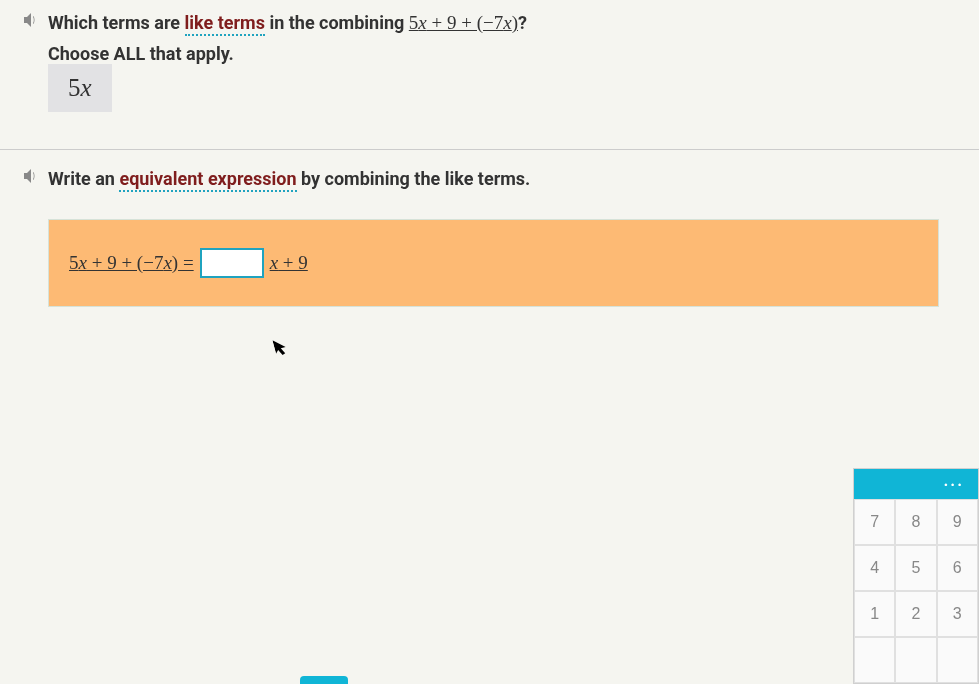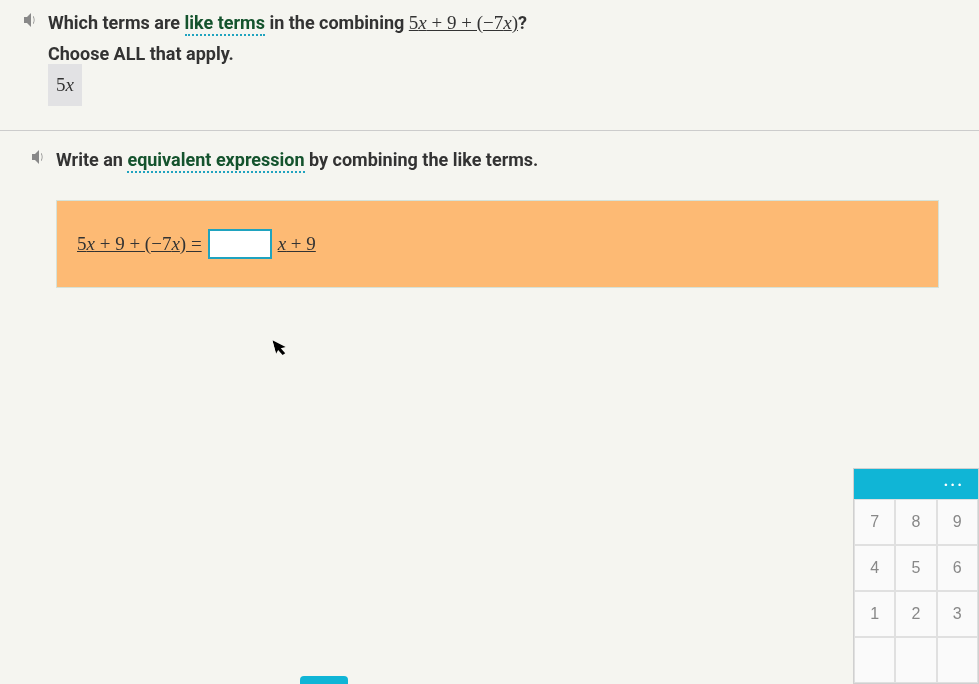--- a/index.html
+++ b/index.html
@@ -9,44 +9,44 @@
     width: 979px;
     height: 684px;
     position: relative;
     overflow: hidden;
     color: #333;
   }
   .section1 {
     padding: 10px 24px 18px 24px;
   }
   .section2 {
-    padding: 16px 24px 0 32px;
+    padding: 16px 24px 0 24px;
     border-top: 1px solid #ccc;
-    margin-top: 6px;
+    margin-top: 19px;
   }
   .q-line {
     display: flex;
     align-items: flex-start;
     gap: 8px;
     margin-bottom: 6px;
   }
   .audio-icon {
     color: #888;
     font-size: 15px;
     margin-top: 3px;
     flex-shrink: 0;
   }
   .q-text {
     font-size: 18px;
     font-weight: 700;
     color: #333;
     line-height: 1.4;
   }
   .link-term {
-    color: #14532d;
+    color: #7f1d1d;
     font-weight: 700;
     border-bottom: 2px dotted #1fa3bf;
     padding-bottom: 1px;
   }
   .math {
     font-family: "Times New Roman", Georgia, serif;
     font-weight: 400;
     font-size: 19px;
     text-decoration: underline;
   }
@@ -56,23 +56,23 @@
     font-weight: 700;
     margin-left: 24px;
   }
   .chips {
     display: flex;
     gap: 18px;
     margin-left: 24px;
   }
   .chip {
     background: #e2e2e4;
-    padding: 10px 8px;
-    font-family: "Times New Roman", Georgia, serif;
-    font-size: 19px;
+    padding: 10px 20px;
+    font-family: "Times New Roman", Georgia, serif;
+    font-size: 25px;
     cursor: pointer;
   }
   .expr-box {
     margin: 28px 16px 0 24px;
     background: #fdba74;
     border: 1px solid #d6e2d8;
     padding: 28px 20px;
     display: flex;
     align-items: center;
     font-family: "Times New Roman", Georgia, serif;

